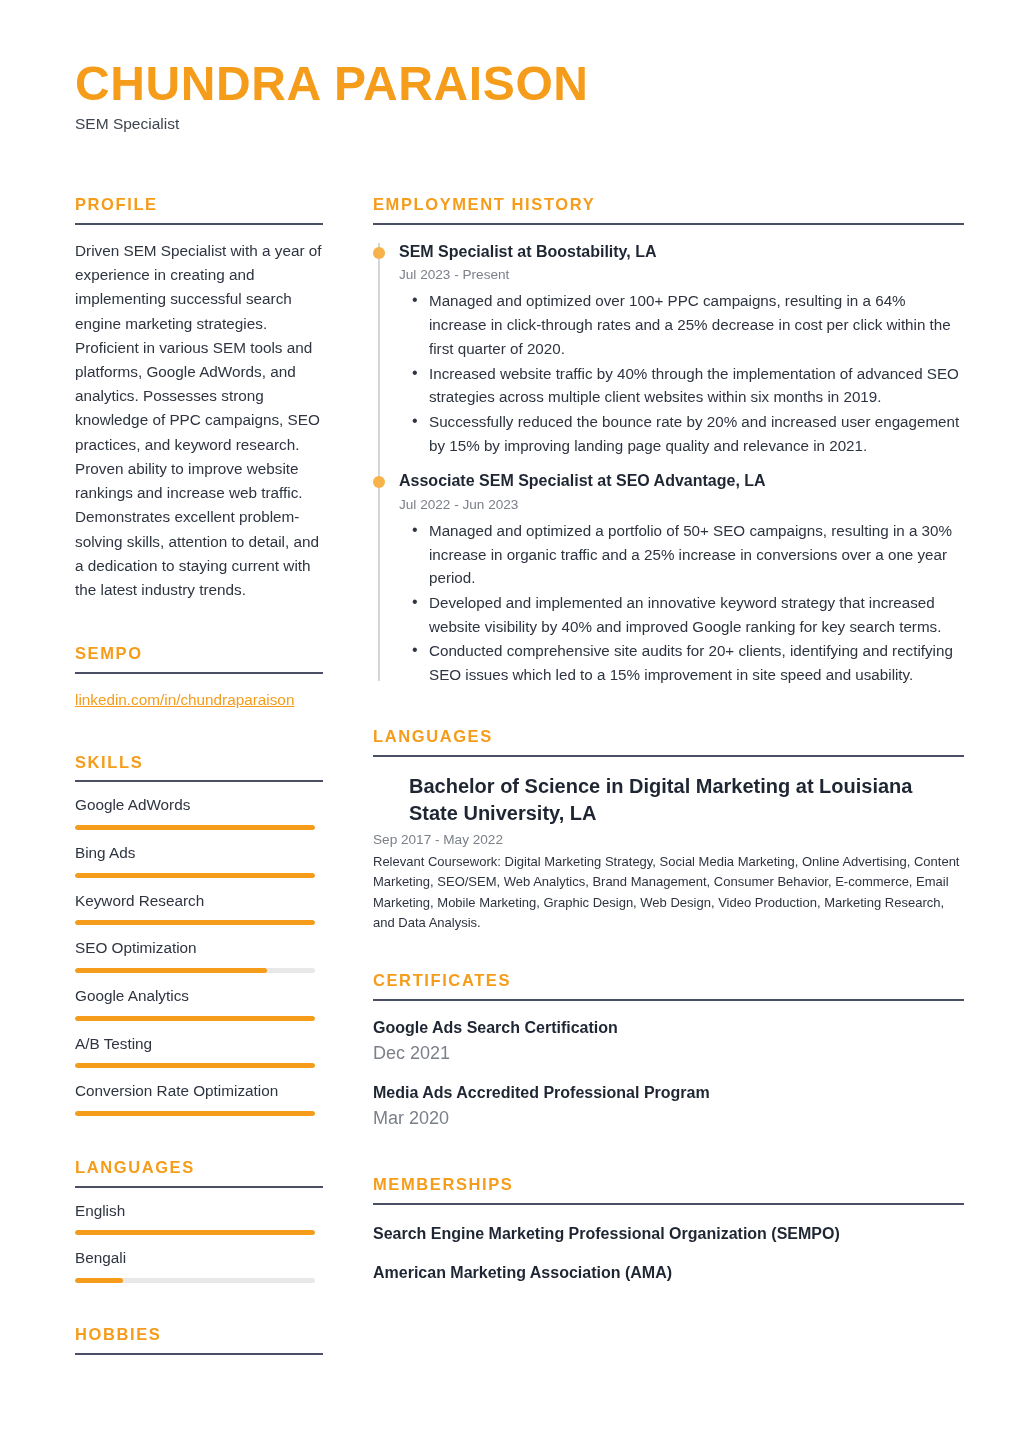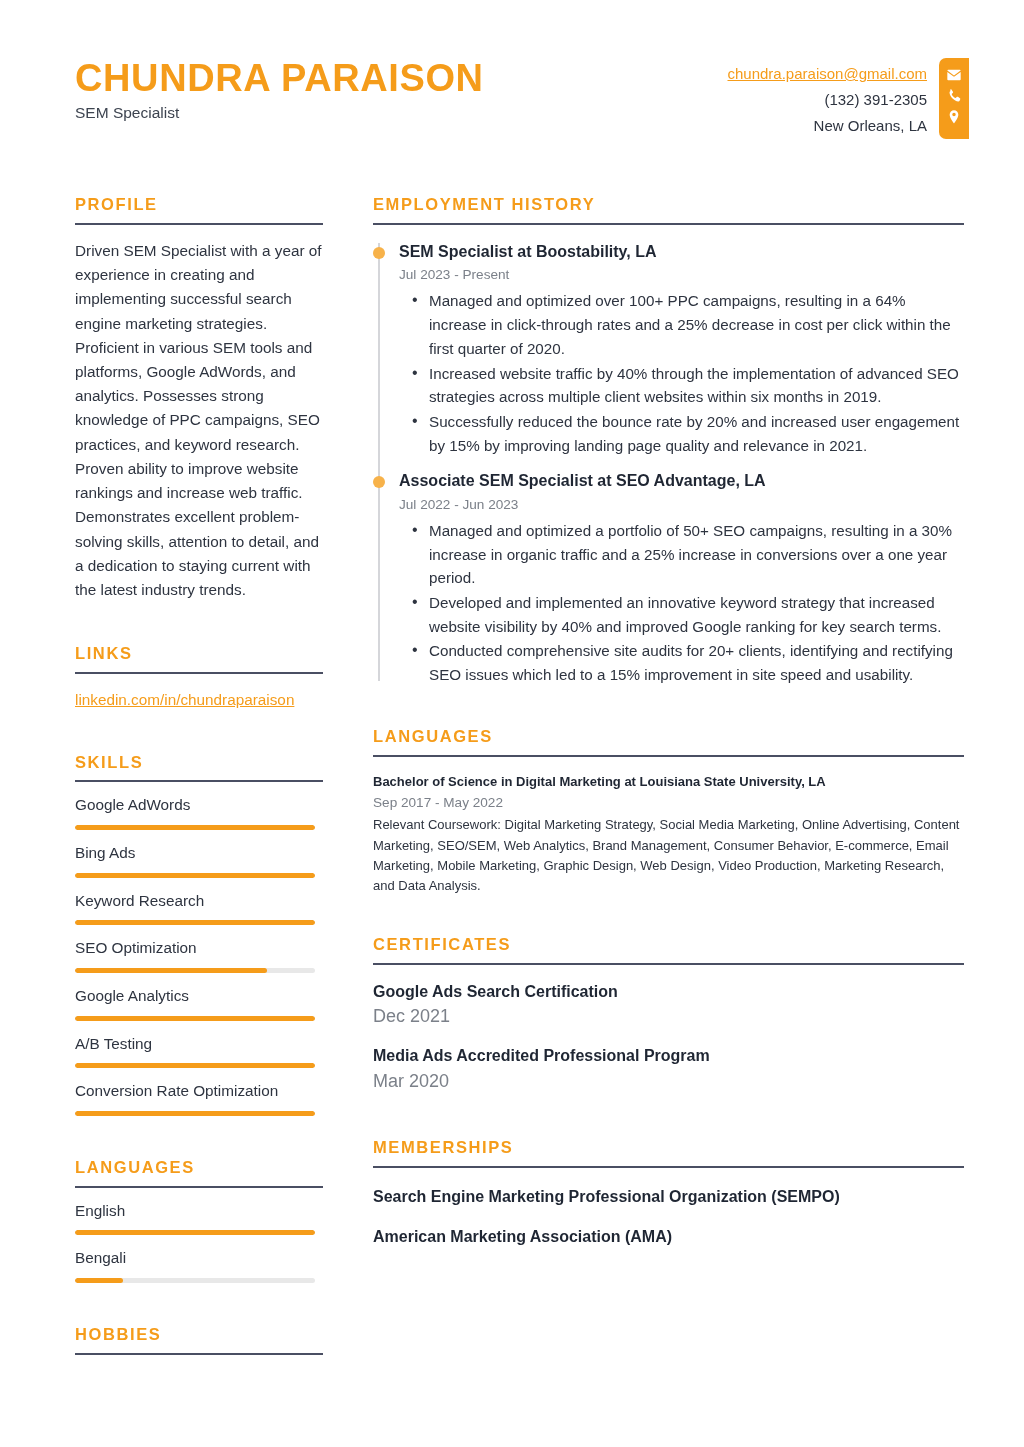--- a/index.html
+++ b/index.html
@@ -22,21 +22,21 @@
     position: relative;
     padding: 55px 0 0 0;
     height: 160px;
   }
   .name-block {
     position: absolute;
     left: 75px;
     top: 58px;
   }
   .full-name {
-    font-size: 38px;
+    font-size: 48px;
     font-weight: bold;
     color: #f59c1a;
     letter-spacing: 0.6px;
     line-height: 1.08;
   }
   .job-title {
     font-size: 15.5px;
     color: #3d4450;
     margin-top: 5px;
     line-height: 1.2;
@@ -211,24 +211,25 @@
     position: absolute;
     left: -17px;
     top: -1px;
     font-size: 16px;
     color: #2e3440;
   }
 
   .edu-sec { margin-top: 40px; }
   .edu-item { margin-top: 16px; }
   .edu-degree {
-    font-size: 13px;
+    font-size: 20px;
     font-weight: bold;
     color: #1f2633;
     line-height: 1.35;
+    margin-left: 36px;
   }
   .edu-date {
     font-size: 13.6px;
     color: #7b8089;
     margin-top: 3px;
     line-height: 1.4;
   }
   .edu-desc {
     font-size: 13px;
     color: #2e3440;
@@ -265,59 +266,35 @@
 
 <div class="page">
 
   <div class="header">
 
     <div class="name-block">
       <div class="full-name">CHUNDRA PARAISON</div>
       <div class="job-title">SEM Specialist</div>
     </div>
 
-    <div class="contact-wrap">
-      <div class="contact-lines">
-        <div class="contact-line link">chundra.paraison@gmail.com</div>
-        <div class="contact-line">(132) 391-2305</div>
-        <div class="contact-line">New Orleans, LA</div>
-      </div>
-      <div class="icon-bar">
-        <span class="ico">
-          <svg viewBox="0 0 24 24">
-              <path d="M2 5.2C2 4.5 2.6 4 3.3 4h17.4c.7 0 1.3.5 1.3 1.2L12 12.6 2 5.2zM2 7.4l9.4 7c.4.3.8.3 1.2 0l9.4-7v11.4c0 .7-.6 1.2-1.3 1.2H3.3c-.7 0-1.3-.5-1.3-1.2V7.4z"></path>
-            </svg>
-        </span>
-        <span class="ico">
-          <svg viewBox="0 0 24 24">
-              <path d="M6.6 2.2c.6-.3 1.4-.1 1.8.5l2 3c.4.6.3 1.4-.3 1.9l-1.3 1c-.2.2-.3.5-.2.8.4 1.1 1.2 2.4 2.2 3.4 1 1 2.3 1.8 3.4 2.2.3.1.6 0 .8-.2l1-1.3c.5-.6 1.3-.7 1.9-.3l3 2c.6.4.8 1.2.5 1.8l-1 2c-.4.8-1.2 1.2-2 1.1-3-.3-6.2-2.1-8.6-4.5C7.4 13.2 5.6 10 5.3 7c-.1-.8.3-1.6 1.1-2l.2-2.8z"></path>
-            </svg>
-        </span>
-        <span class="ico">
-          <svg viewBox="0 0 24 24">
-              <path d="M12 2C8.4 2 5.5 4.9 5.5 8.5c0 4.9 6.5 13 6.5 13s6.5-8.1 6.5-13C18.5 4.9 15.6 2 12 2zm0 9a2.6 2.6 0 110-5.2A2.6 2.6 0 0112 11z"></path>
-            </svg>
-        </span>
-      </div>
-    </div>
 
   </div>
 
   <div class="columns">
 
     <div class="col-left">
 
       <div class="section profile-sec">
         <div class="sec-title">PROFILE</div>
         <div class="sec-rule"></div>
         <div class="profile-text">Driven SEM Specialist with a year of experience in creating and implementing successful search engine marketing strategies. Proficient in various SEM tools and platforms, Google AdWords, and analytics. Possesses strong knowledge of PPC campaigns, SEO practices, and keyword research. Proven ability to improve website rankings and increase web traffic. Demonstrates excellent problem-solving skills, attention to detail, and a dedication to staying current with the latest industry trends.</div>
       </div>
 
       <div class="section links-sec">
-        <div class="sec-title">LINKS</div>
+        <div class="sec-title">SEMPO</div>
         <div class="sec-rule"></div>
         <a class="link-item">linkedin.com/in/chundraparaison</a>
       </div>
 
       <div class="section skills-sec">
         <div class="sec-title">SKILLS</div>
         <div class="sec-rule"></div>
 
         <div class="skill-row">
           <div class="skill-name">Google AdWords</div>

